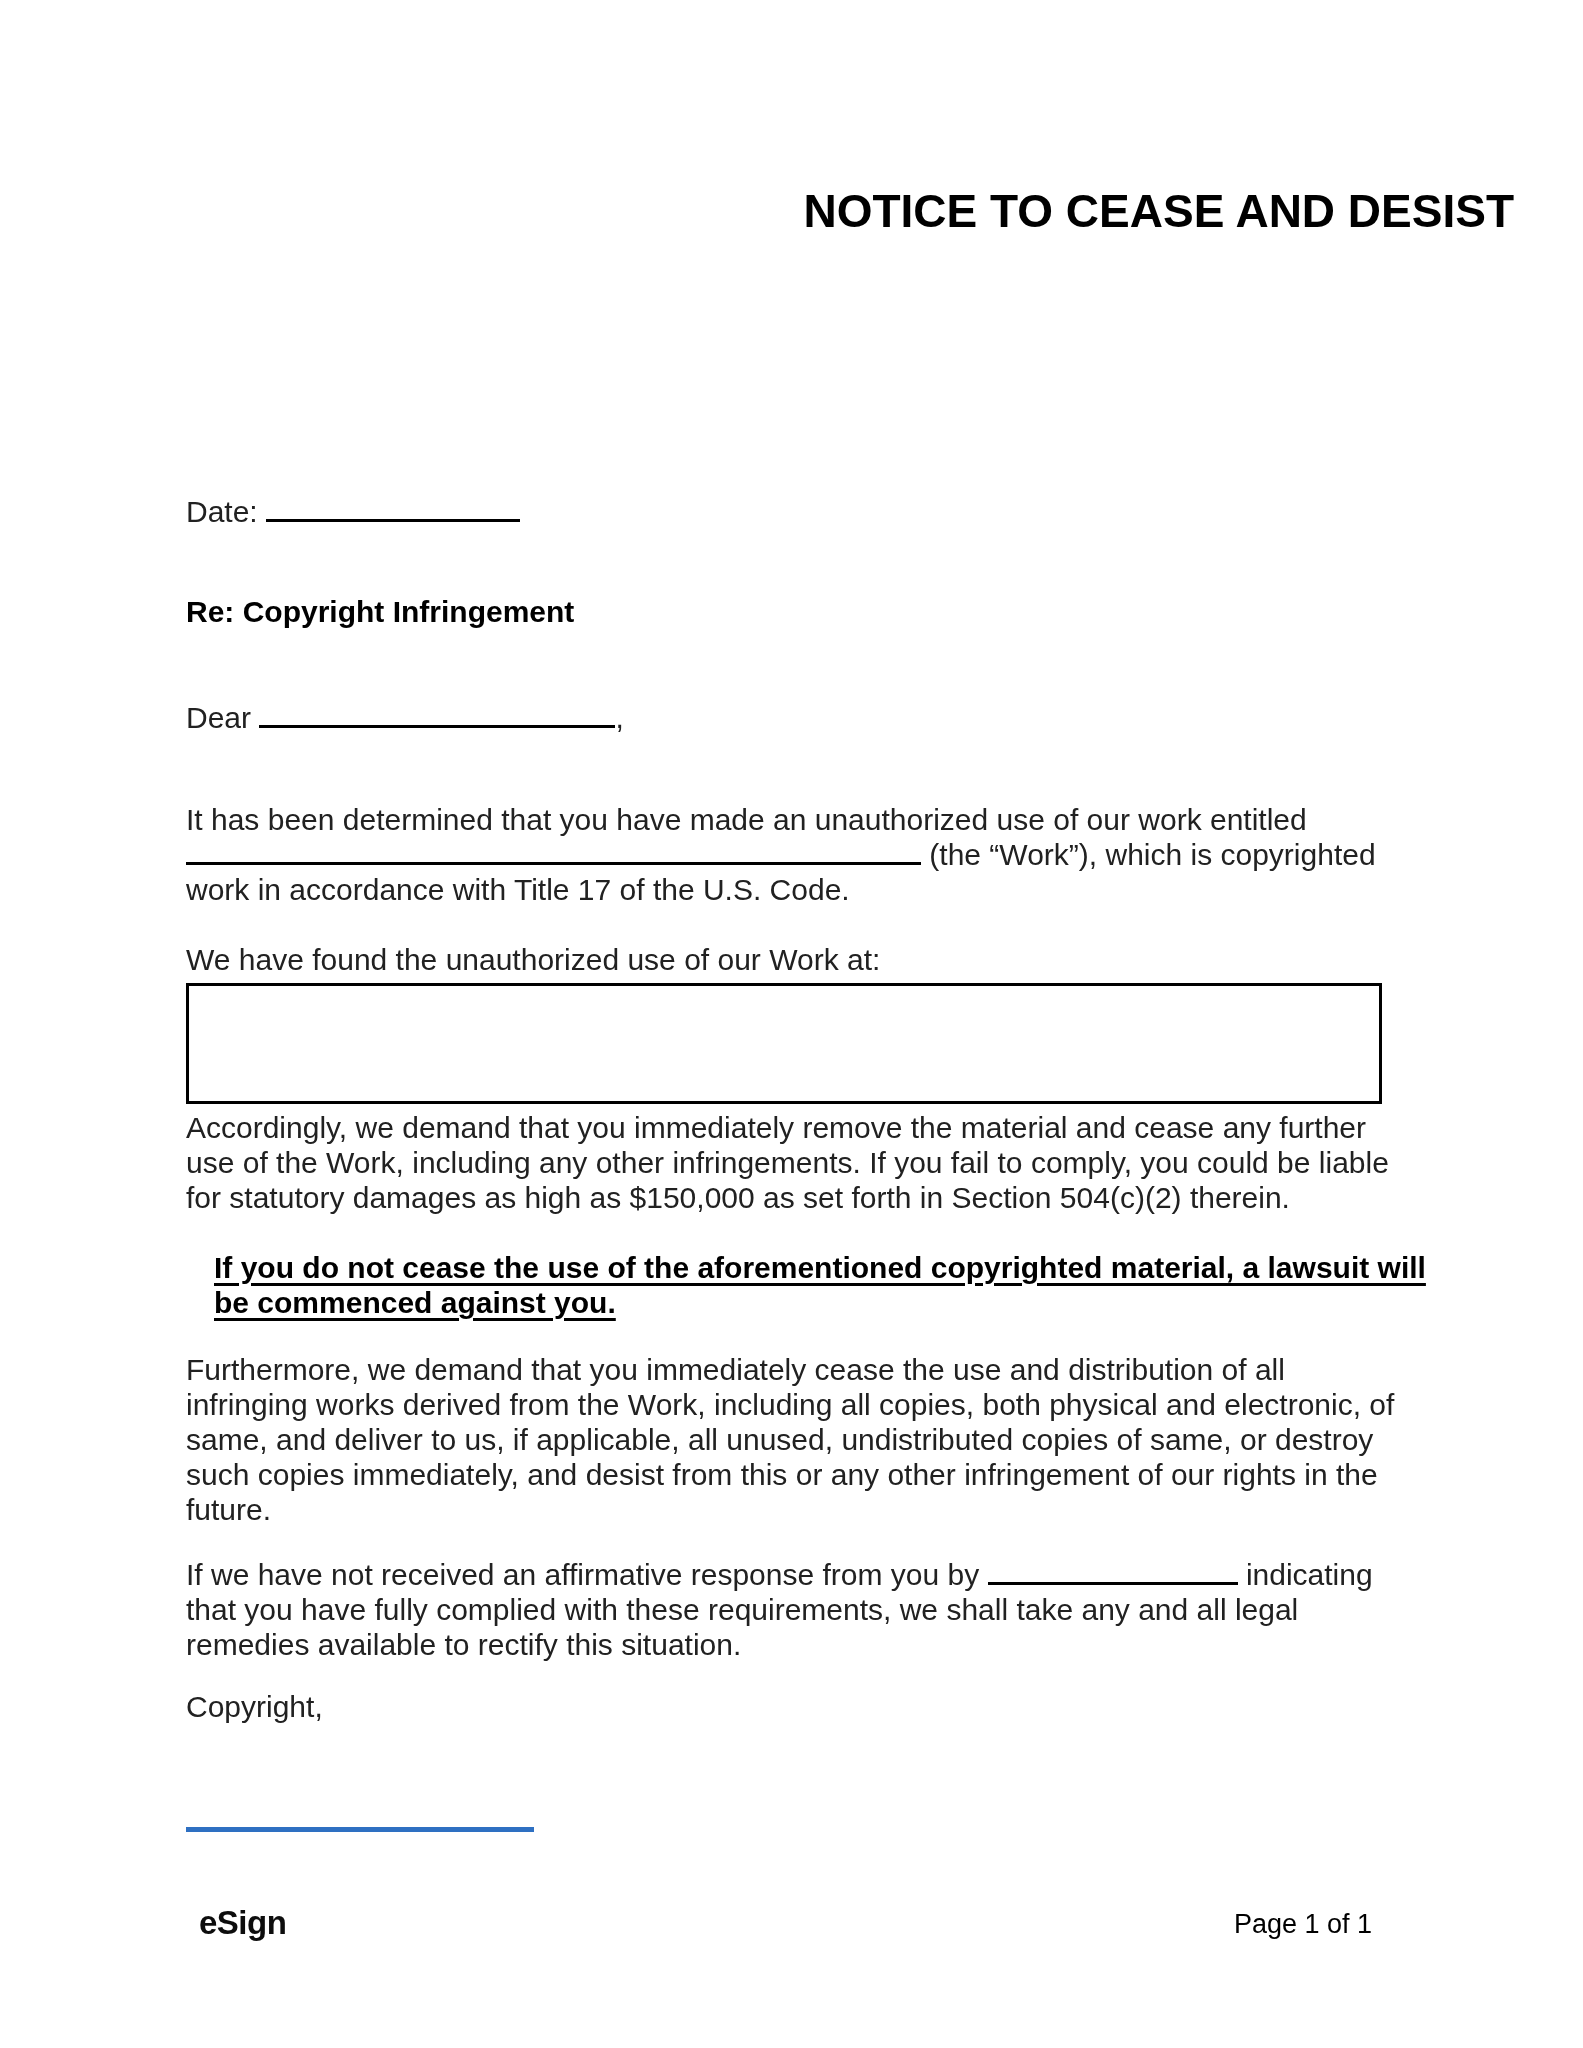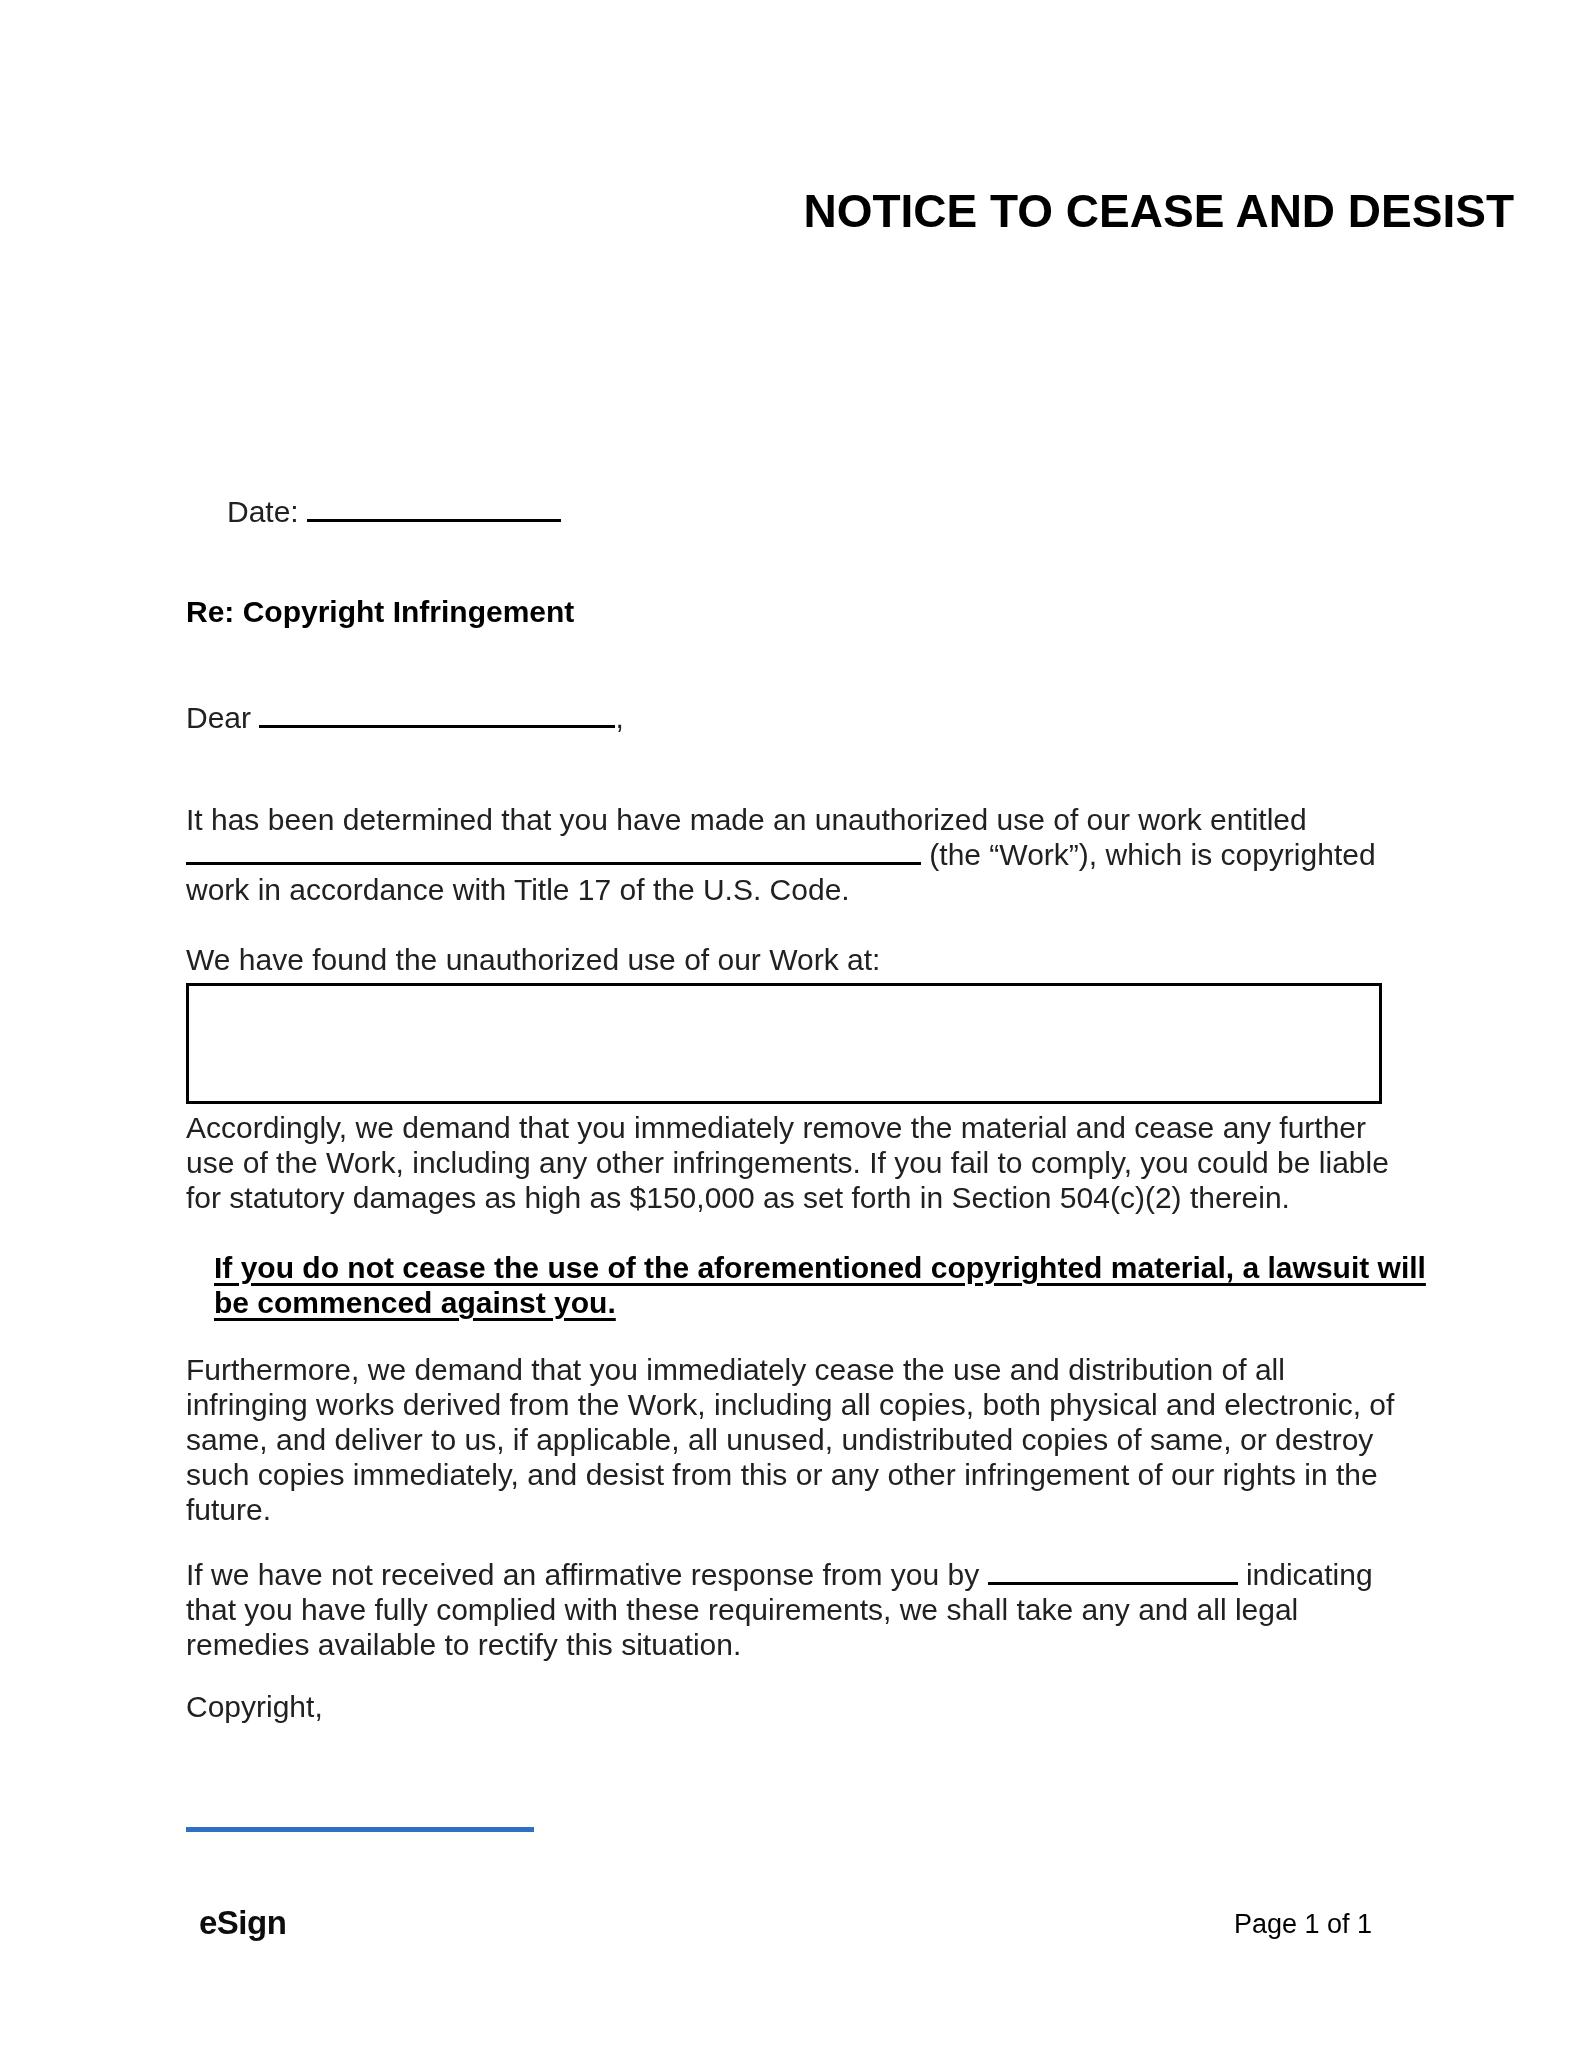--- a/index.html
+++ b/index.html
@@ -76,21 +76,21 @@
     line-height:1.2;
   }
 </style>
 </head>
 <body>
 
 <div class="page">
 
   <div class="abs doc-title">NOTICE TO CEASE AND DESIST</div>
 
-  <div class="abs bodytext" style="top:494px;margin-left:41px;">
+  <div class="abs bodytext" style="top:494px;">
     <span>Date:</span>
     <span class="blank blank-date"></span>
   </div>
 
   <div class="abs bodytext" style="top:700px;">
     <span>Dear</span>
     <span class="blank blank-name"></span><span>,</span>
   </div>
 
   <div class="abs bodytext bold-line" style="top:594px;">Re: Copyright Infringement</div>

